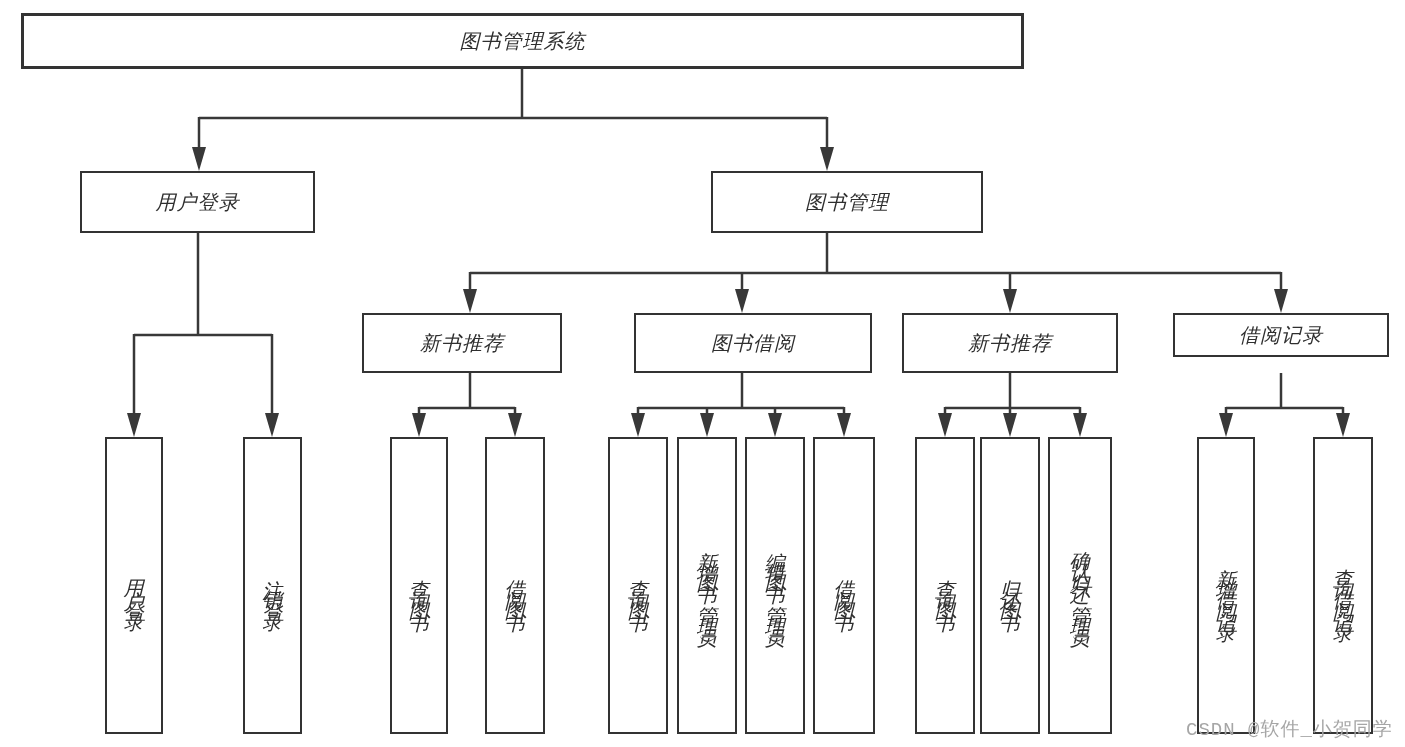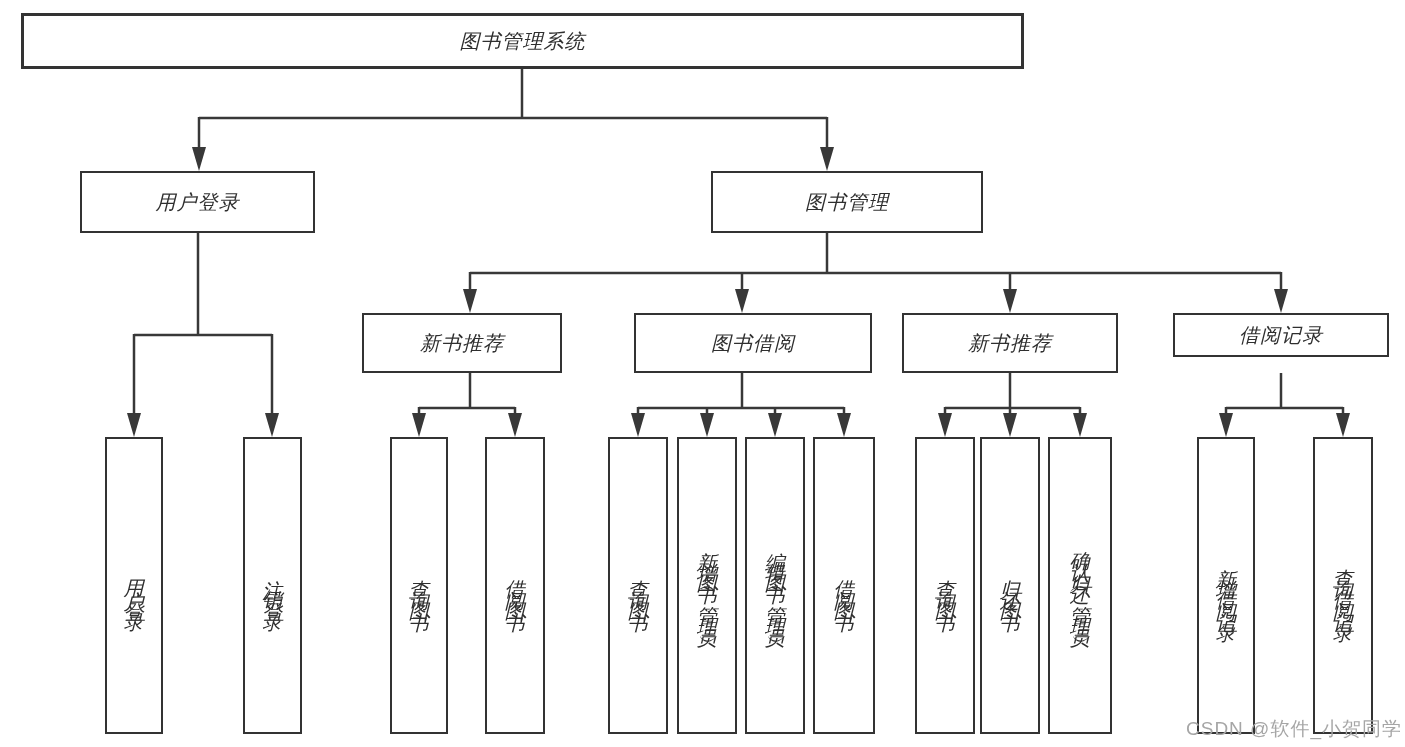--- a/index.html
+++ b/index.html
@@ -21,21 +21,21 @@
     display:flex;align-items:center;justify-content:center;
     z-index:2;font-size:20px;letter-spacing:1px;white-space:nowrap;font-style:italic;
   }
   .box.root{border-width:3px;}
   .box.v{
     writing-mode:vertical-rl;text-orientation:mixed;
     letter-spacing:11px;line-height:1;padding:6px 0;
   }
   .watermark{
     position:absolute;left:1186px;top:716px;z-index:3;
-    font-size:19px;color:var(--watermark);letter-spacing:1px;white-space:nowrap;
+    font-size:19px;color:var(--watermark);letter-spacing:1px;white-space:nowrap;font-family:Liberation Mono, monospace;
   }
 </style>
 </head>
 <body>
 
 <div class="canvas">
 
   <svg class="connectors" width="1405" height="747" aria-hidden="true">
     <g class="lines">
 

